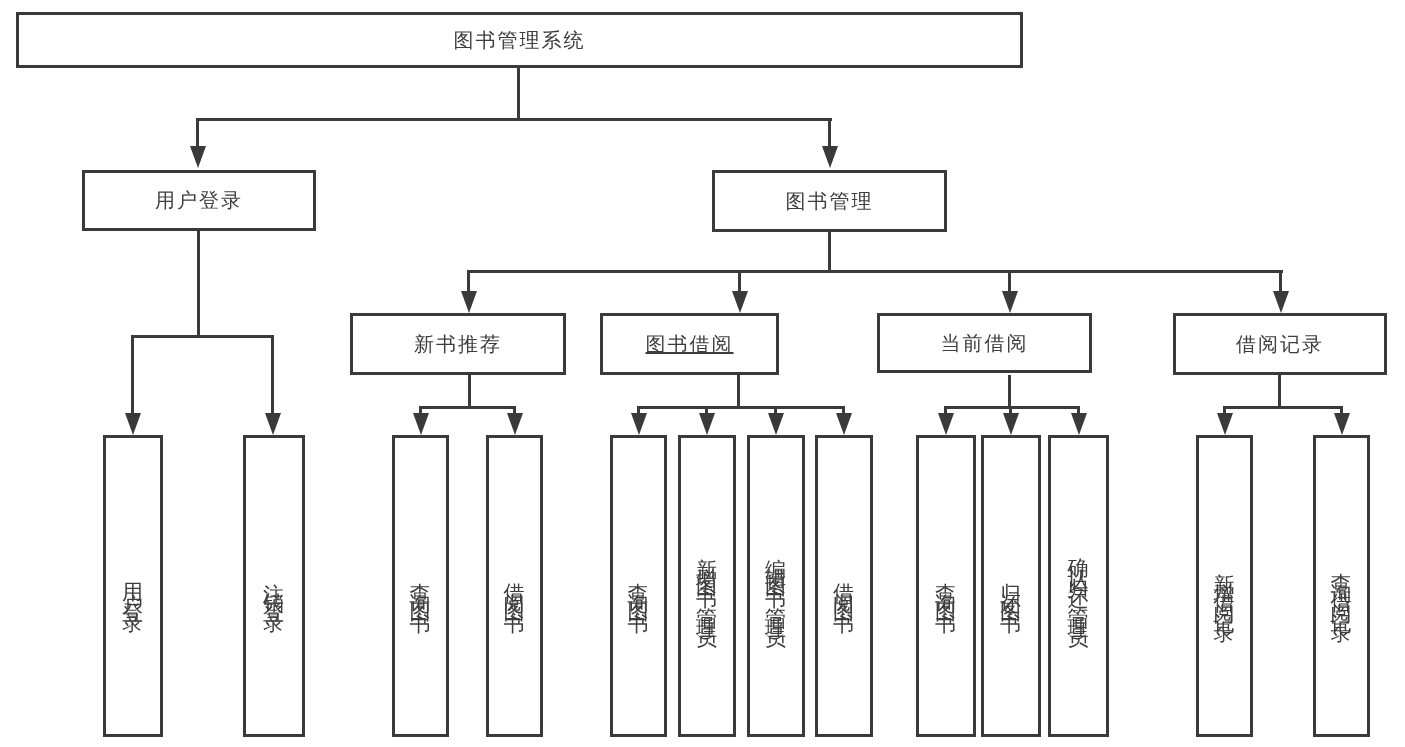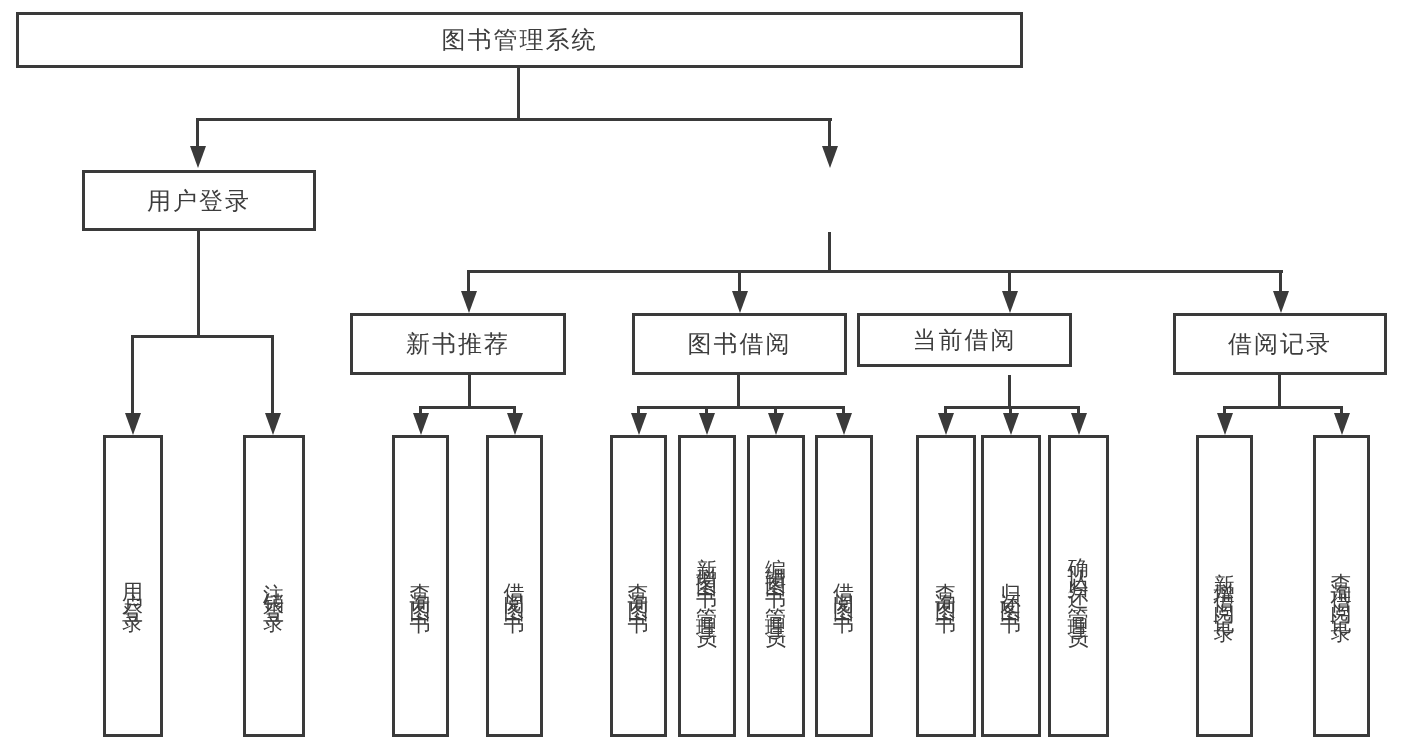--- a/index.html
+++ b/index.html
@@ -12,21 +12,21 @@
   body{
     width:1405px;height:747px;background:var(--bg);
     font-family:"Liberation Sans","DejaVu Sans",sans-serif;
     overflow:hidden;
   }
   #chart{position:relative;width:1405px;height:747px;background:var(--bg);}
   .box{
     position:absolute;box-sizing:border-box;background:#fff;
     border:3px solid var(--border);color:var(--text);
     display:flex;align-items:center;justify-content:center;
-    font-size:24px;letter-spacing:2px;
+    font-size:20px;letter-spacing:2px;
   }
   .vbox{font-size:21px;letter-spacing:0;}
   .vtext{
     writing-mode:vertical-lr;text-orientation:mixed;
     letter-spacing:10px;line-height:1;white-space:nowrap;
   }
   .hline,.vline{position:absolute;background:var(--border);}
   .hline{height:3px;}
   .vline{width:3px;}
   .arrow{
@@ -51,20 +51,23 @@
   <div class="vline" style="left:517px;top:68px;height:52px;"></div>
   <div class="hline" style="left:196px;top:118px;width:636px;"></div>
   <div class="vline" style="left:196px;top:118px;height:30px;"></div>
   <div class="arrow" style="left:190px;top:146px;"></div>
   <div class="vline" style="left:828px;top:118px;height:30px;"></div>
   <div class="arrow" style="left:822px;top:146px;"></div>
 
   <div class="box" style="left:82px;top:170px;width:234px;height:61px;">
     <span>用户登录</span>
   </div>
+  <div class="box" style="left:712px;top:170px;width:235px;height:62px;">
+    <span>图书管理</span>
+  </div>
 
   <div class="vline" style="left:197px;top:231px;height:106px;"></div>
   <div class="hline" style="left:131px;top:335px;width:143px;"></div>
   <div class="vline" style="left:131px;top:335px;height:80px;"></div>
   <div class="arrow" style="left:125px;top:413px;"></div>
   <div class="vline" style="left:271px;top:335px;height:80px;"></div>
   <div class="arrow" style="left:265px;top:413px;"></div>
 
   <div class="vline" style="left:828px;top:232px;height:40px;"></div>
   <div class="hline" style="left:467px;top:270px;width:816px;"></div>
@@ -73,24 +76,24 @@
   <div class="vline" style="left:738px;top:270px;height:23px;"></div>
   <div class="arrow" style="left:732px;top:291px;"></div>
   <div class="vline" style="left:1008px;top:270px;height:23px;"></div>
   <div class="arrow" style="left:1002px;top:291px;"></div>
   <div class="vline" style="left:1279px;top:270px;height:23px;"></div>
   <div class="arrow" style="left:1273px;top:291px;"></div>
 
   <div class="box" style="left:350px;top:313px;width:216px;height:62px;">
     <span>新书推荐</span>
   </div>
-  <div class="box" style="left:632px;top:313px;width:215px;height:62px;">
+  <div class="box" style="left:600px;top:313px;width:179px;height:62px;text-decoration:underline;">
     <span>图书借阅</span>
   </div>
-  <div class="box" style="left:857px;top:313px;width:215px;height:54px;">
+  <div class="box" style="left:877px;top:313px;width:215px;height:60px;">
     <span>当前借阅</span>
   </div>
   <div class="box" style="left:1173px;top:313px;width:214px;height:62px;">
     <span>借阅记录</span>
   </div>
 
   <div class="vline" style="left:468px;top:375px;height:33px;"></div>
   <div class="hline" style="left:419px;top:406px;width:97px;"></div>
   <div class="vline" style="left:419px;top:406px;height:11px;"></div>
   <div class="arrow" style="left:413px;top:413px;"></div>

